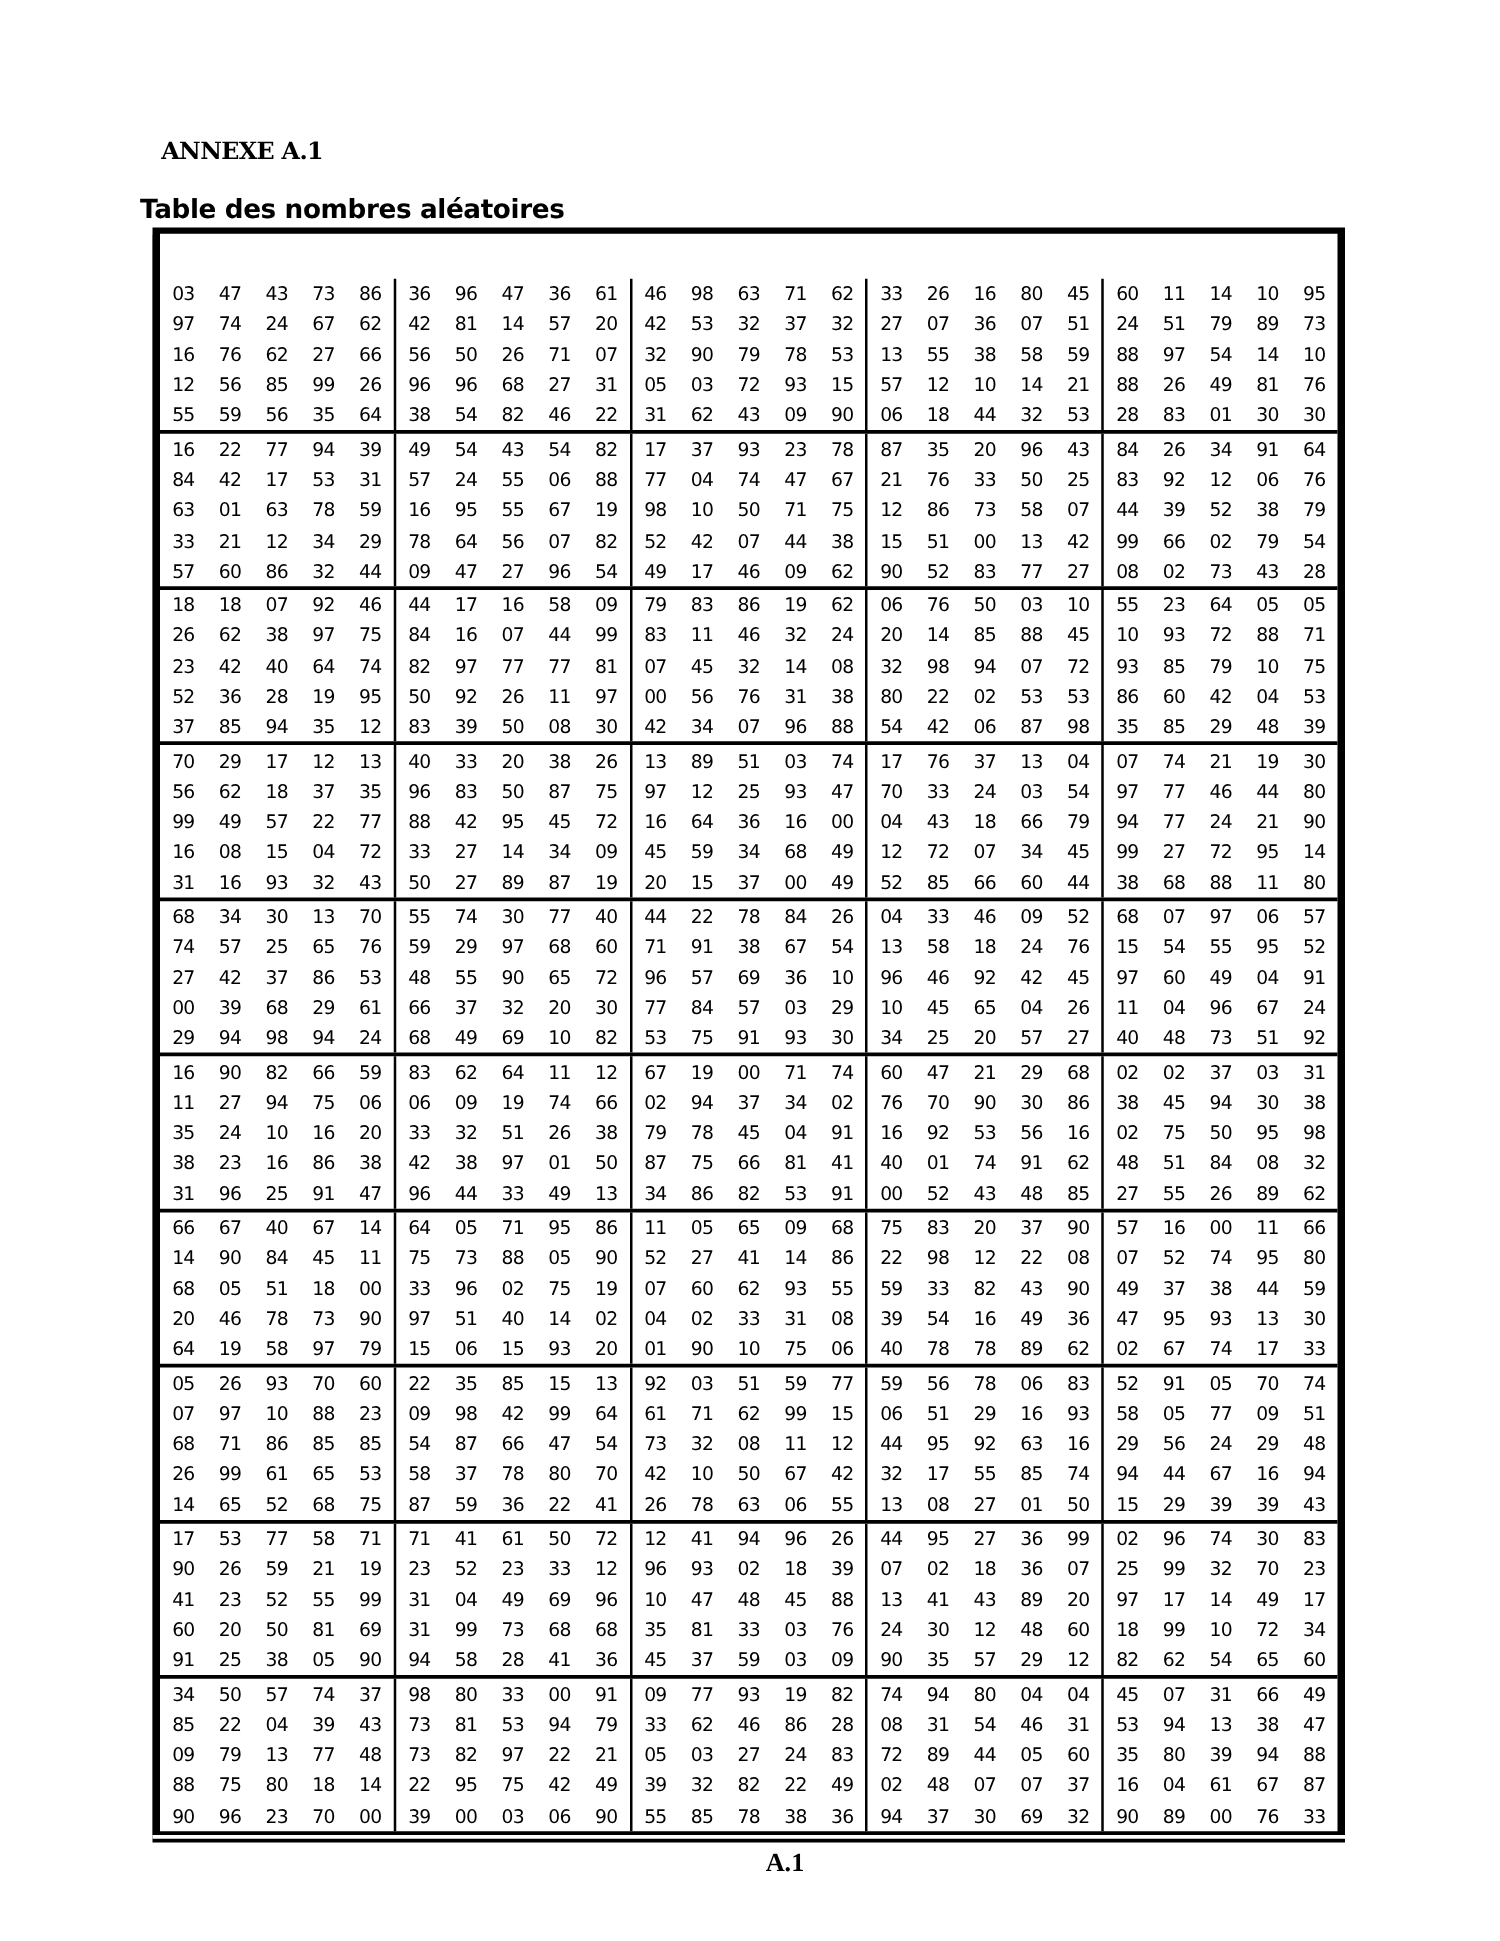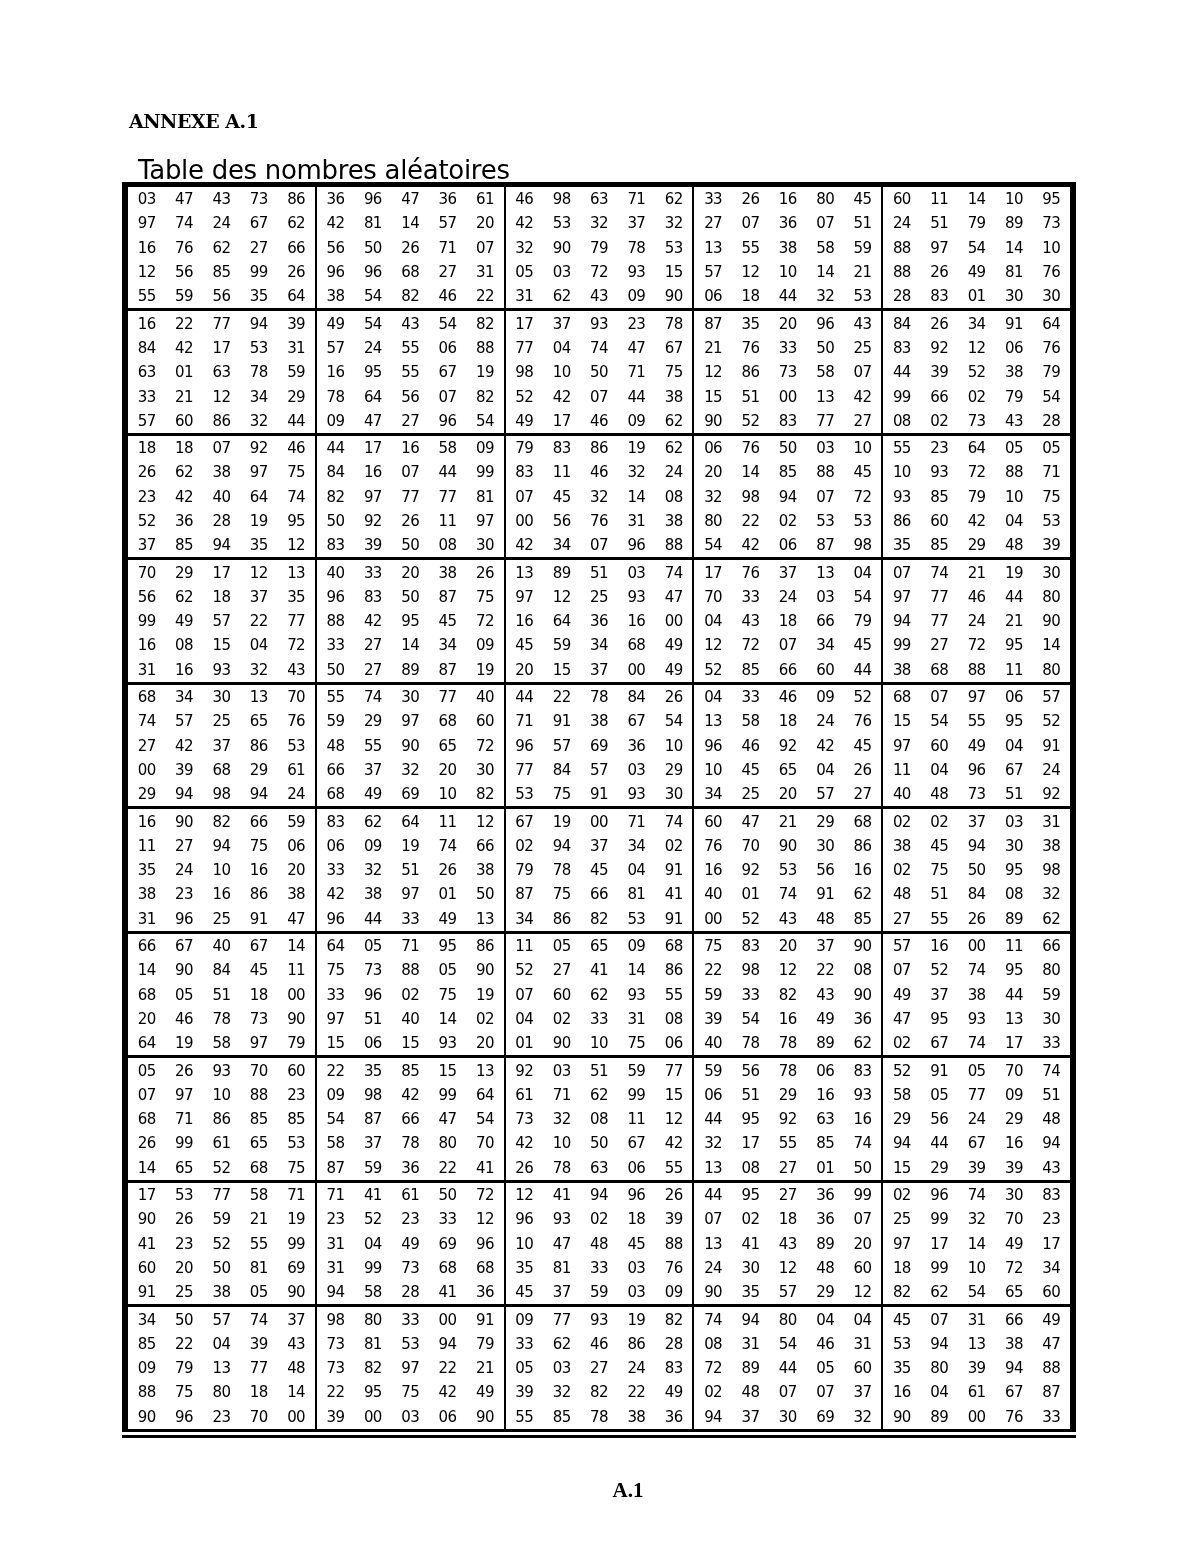--- a/index.html
+++ b/index.html
@@ -4,34 +4,34 @@
 <style>
   html, body { margin: 0; padding: 0; background: #ffffff; }
   body { width: 1200px; height: 1553px; position: relative; overflow: hidden; color: #000; }
   .annex {
     position: absolute; left: 129px; top: 110px;
     font-family: "DejaVu Serif", serif; font-weight: bold; font-size: 19px;
     letter-spacing: -0.5px;
     text-align: center;
   }
   .title {
-    position: absolute; left: 138px; top: 155px;
-    font-family: "DejaVu Sans", sans-serif; font-weight: normal; font-size: 26px;
+    position: absolute; left: 112px; top: 155px;
+    font-family: "DejaVu Sans", sans-serif; font-weight: bold; font-size: 21px;
     letter-spacing: -0.3px;
   }
   .table-wrap {
     position: absolute; left: 122px; top: 182px;
     width: 942px;
     border-top: 5px solid #000;
     border-left: 6px solid #000;
     border-right: 6px solid #000;
     border-bottom: 3px solid #000;
     box-shadow: 0 3px 0 -0px #fff, 0 6px 0 0 #000;
   }
-  .bands { display: flex; flex-direction: column; }
+  .bands { display: flex; flex-direction: column; margin-top: 36px; }
   .band { display: flex; border-bottom: 3px solid #000; }
   .band:last-child { border-bottom: none; }
   .block {
     flex: 1; display: flex; flex-direction: column;
     border-right: 2px solid #000;
     padding: 0 0 0 0;
   }
   .block:last-child { border-right: none; }
   .row { display: flex; height: 24.3px; align-items: center; }
   .cell {

